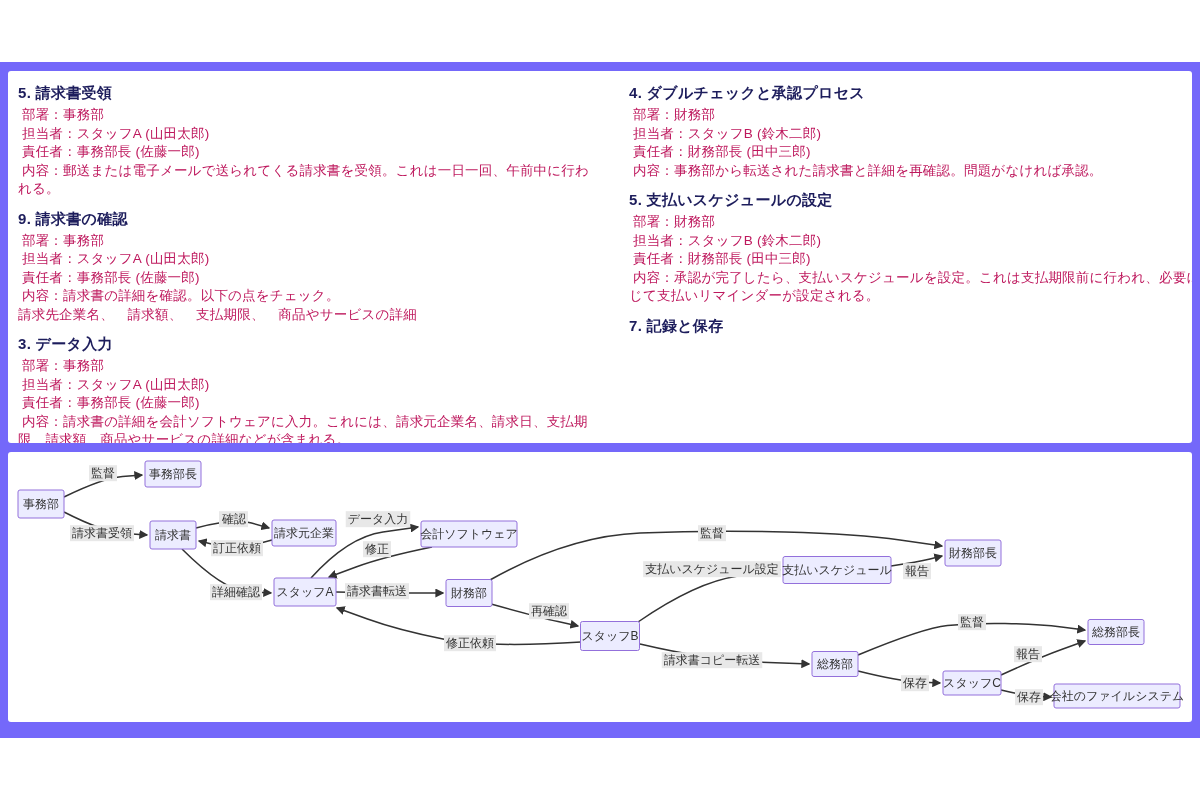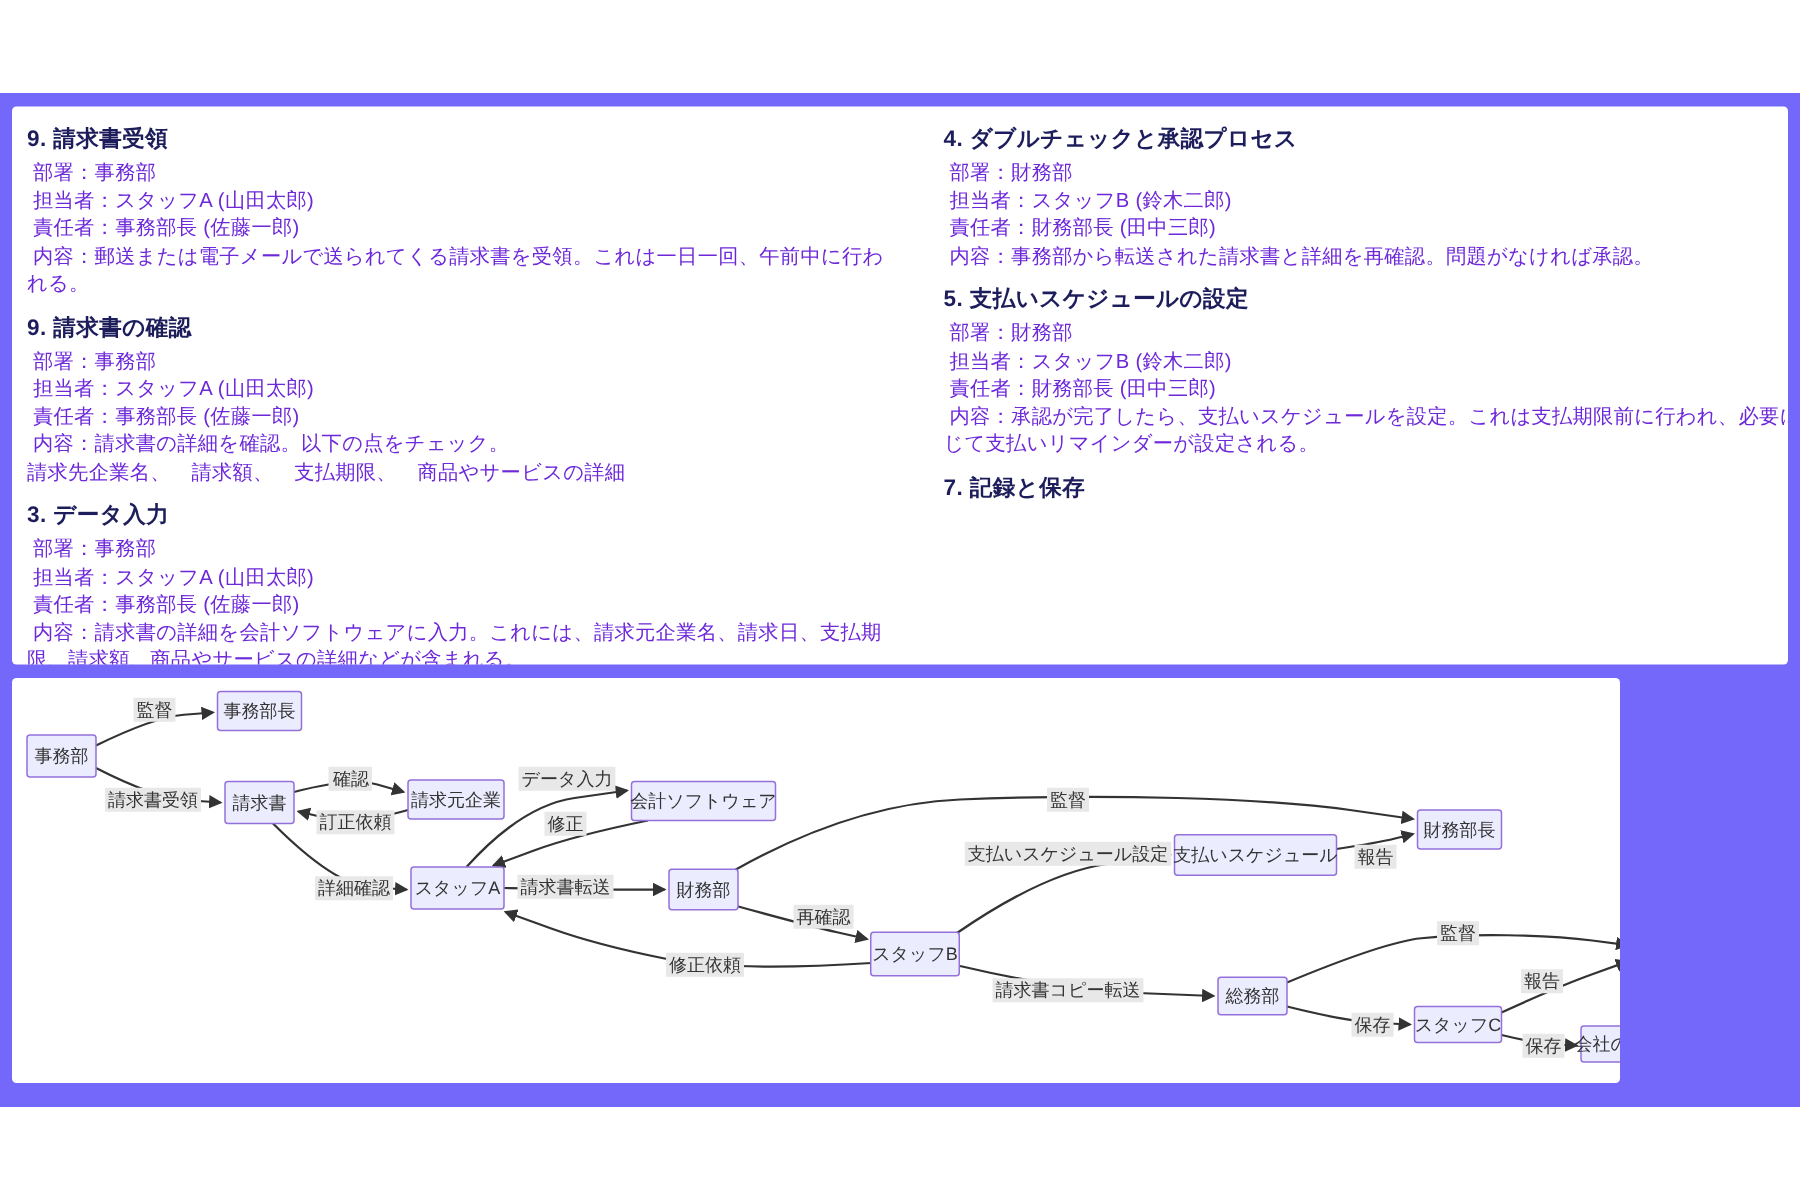--- a/index.html
+++ b/index.html
@@ -1,40 +1,40 @@
 <!DOCTYPE html>
 <html><head>
 <meta charset="utf-8">
 <style>
   * { margin:0; padding:0; box-sizing:border-box; }
   html,body { width:1200px; height:800px; background:#ffffff; overflow:hidden;
     font-family:"Liberation Sans","DejaVu Sans",sans-serif; }
   .frame { position:absolute; left:0; top:62px; width:1200px; height:676px; background:#7468FA; }
   .panel { position:absolute; background:#ffffff; border-radius:3px; }
   .doc-panel { left:8px; top:9px; width:1184px; height:372px; overflow:hidden; }
-  .flow-panel { left:8px; top:390px; width:1072px; height:270px; overflow:hidden; }
+  .flow-panel { left:8px; top:390px; width:1184px; height:270px; overflow:hidden; }
   .col { position:absolute; top:12px; }
   .col-left  { left:10px;  width:578px; }
   .col-right { left:621px; width:586px; }
   .sec h2 { font-size:15px; line-height:20px; font-weight:bold; color:#1d1d5c;
             letter-spacing:0.3px; }
   .sec + .sec h2 { margin-top:10px; }
-  .sec p { font-size:13.5px; line-height:18.5px; color:#6d28d9; white-space:pre-wrap;
+  .sec p { font-size:13.5px; line-height:18.5px; color:#be185d; white-space:pre-wrap;
            margin-top:3px; letter-spacing:0.2px; }
   svg { display:block; }
 </style>
 </head>
 <body>
 
 <div class="frame">
 
   <div class="panel doc-panel">
     <div class="col col-left">
       <div class="sec">
-        <h2>9. 請求書受領</h2>
+        <h2>5. 請求書受領</h2>
         <p> 部署：事務部
  担当者：スタッフA (山田太郎)
  責任者：事務部長 (佐藤一郎)
  内容：郵送または電子メールで送られてくる請求書を受領。これは一日一回、午前中に行われる。</p>
       </div>
       <div class="sec">
         <h2>9. 請求書の確認</h2>
         <p> 部署：事務部
  担当者：スタッフA (山田太郎)
  責任者：事務部長 (佐藤一郎)

